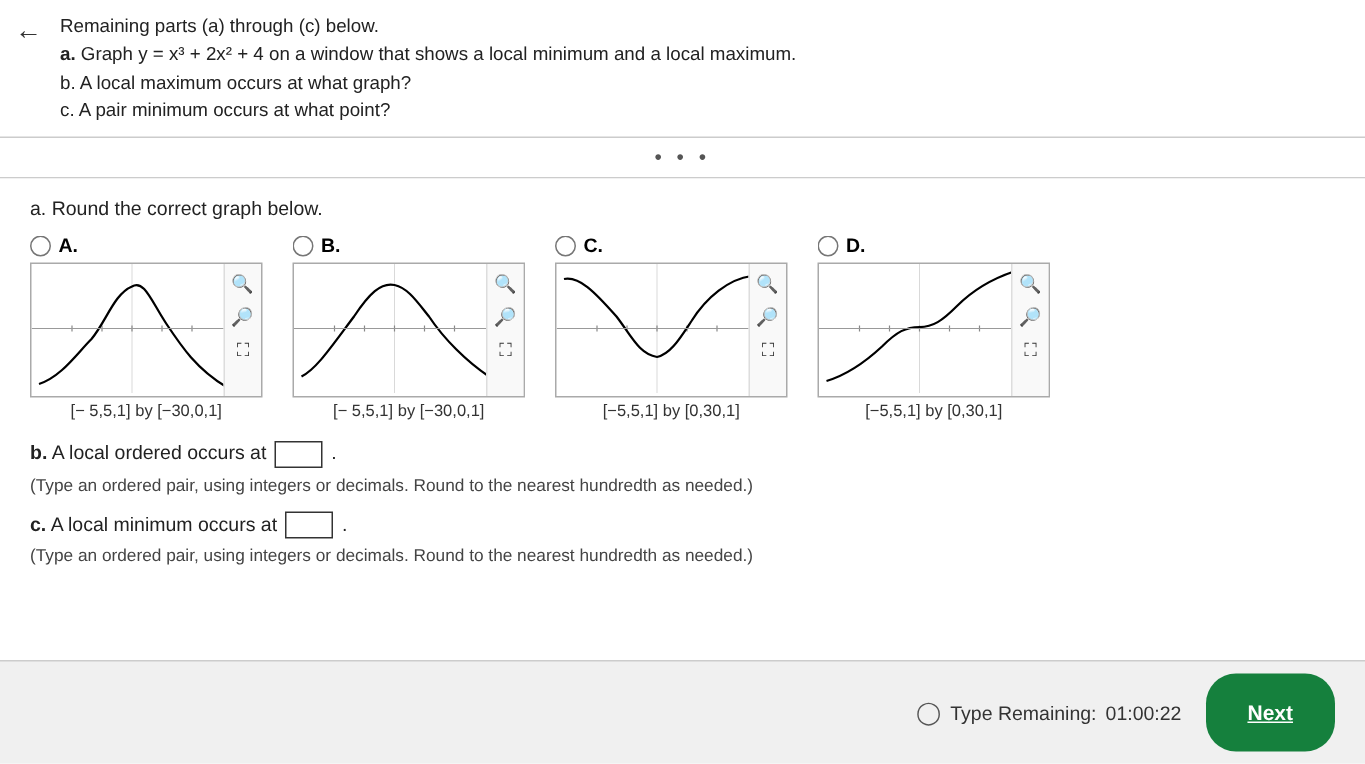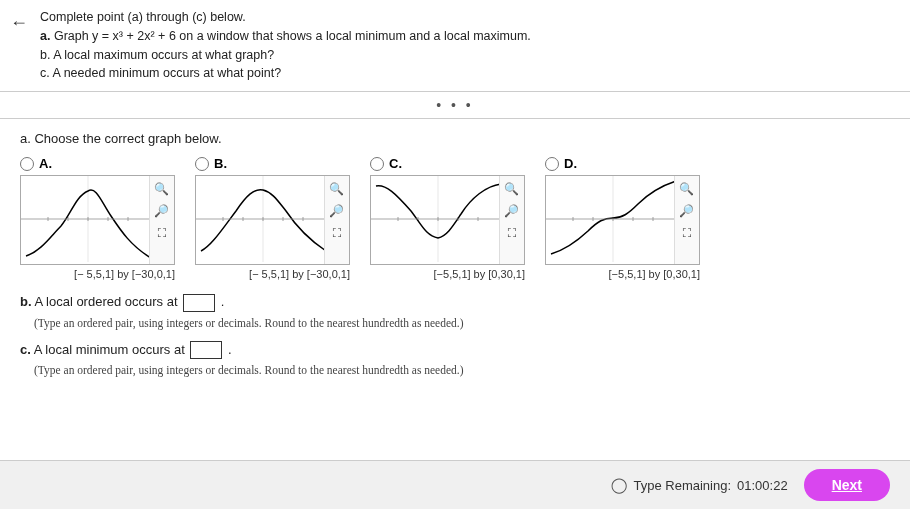--- a/index.html
+++ b/index.html
@@ -96,21 +96,21 @@
       align-items: center;
       justify-content: center;
       cursor: pointer;
       font-size: 12px;
       color: #333;
     }
     .graph-label {
       font-size: 11px;
       color: #333;
       margin-top: 3px;
-      text-align: right;
+      text-align: center;
       width: 155px;
     }
     .part-b, .part-c {
       font-size: 13px;
       color: #222;
       margin-bottom: 6px;
       line-height: 1.6;
     }
     .part-b .label, .part-c .label {
       font-weight: bold;
@@ -120,23 +120,22 @@
       border: 1px solid #333;
       width: 32px;
       height: 18px;
       vertical-align: middle;
       margin: 0 2px;
       background: #fff;
     }
     .hint-text {
       font-size: 11.5px;
       color: #444;
-      margin-left: 14px;
+      margin-left: 0;
       margin-top: 0;
-      font-family: Liberation Serif, serif;
     }
     .bottom-bar {
       background: #f0f0f0;
       border-top: 1px solid #ccc;
       padding: 8px 20px;
       display: flex;
       justify-content: flex-end;
       align-items: center;
       gap: 16px;
     }
@@ -145,25 +144,25 @@
       align-items: center;
       gap: 6px;
       font-size: 13px;
       color: #333;
     }
     .clock-icon {
       font-size: 15px;
       color: #555;
     }
     .next-btn {
-      background: #d946ef;
+      background: #15803d;
       color: #fff;
       border: none;
       border-radius: 20px;
-      padding: 8px 28px;
+      padding: 18px 28px;
       font-size: 14px;
       font-weight: bold;
       cursor: pointer;
       text-decoration: underline;
     }
     
     .graph-svg {
       width: 135px;
       height: 86px;
     }
@@ -182,35 +181,35 @@
       padding-top: 4px;
       gap: 4px;
     }
   </style>
 </head>
 <body>
 
 <div class="top-bar">
   <span class="back-arrow">←</span>
   <div class="problem-text">
-    <div>Complete point (a) through (c) below.</div>
+    <div>Remaining parts (a) through (c) below.</div>
     <div>
-      <span class="label">a. </span><span>Graph y = x³ + 2x² + 6 on a window that shows a local minimum and a local maximum.</span>
+      <span class="label">a. </span><span>Graph y = x³ + 2x² + 4 on a window that shows a local minimum and a local maximum.</span>
     </div>
     <div>b. A local maximum occurs at what graph?</div>
-    <div>c. A needed minimum occurs at what point?</div>
+    <div>c. A pair minimum occurs at what point?</div>
   </div>
 </div>
 
 <div class="dots-row">
   <span class="dots">• • •</span>
 </div>
 
 <div class="main-content">
-  <div class="choose-text">a. Choose the correct graph below.</div>
+  <div class="choose-text">a. Round the correct graph below.</div>
 
   <div class="graphs-row">
 
     <div class="graph-option">
       <label class="radio-label">
         <input type="radio" class="radio-input" name="graph" style="">
         <span>A.</span>
       </label>
       <div class="graph-container">
         <svg class="graph-svg" viewBox="0 0 135 86">

